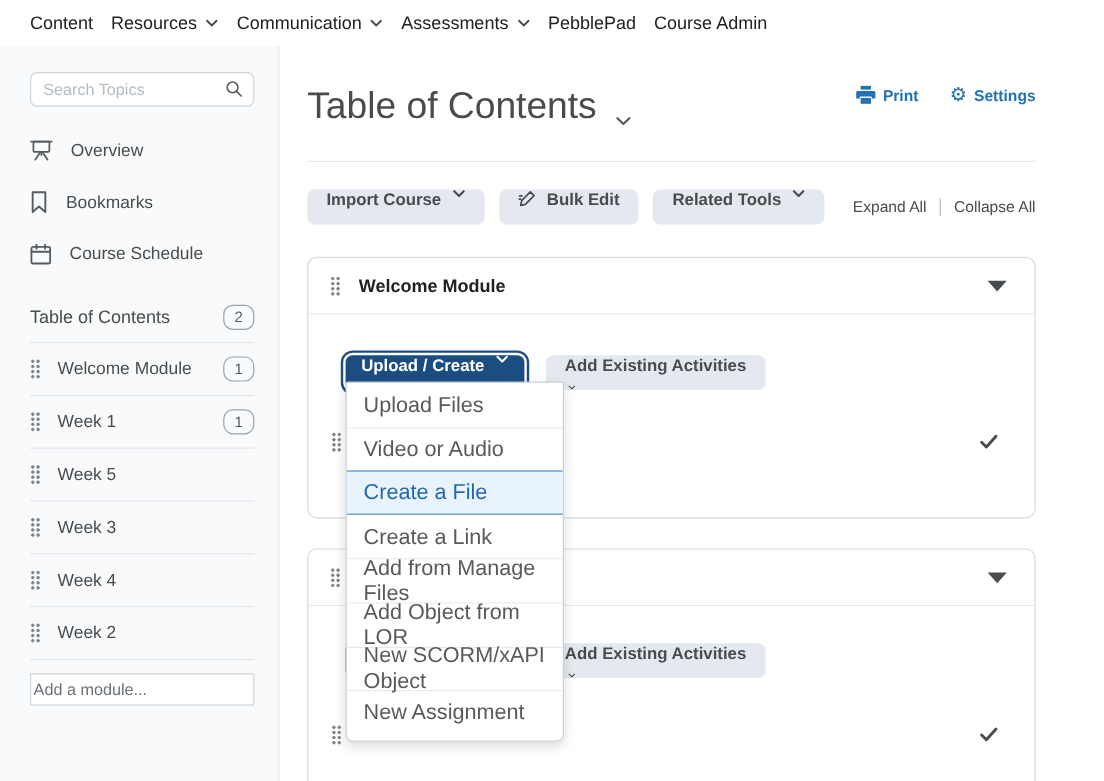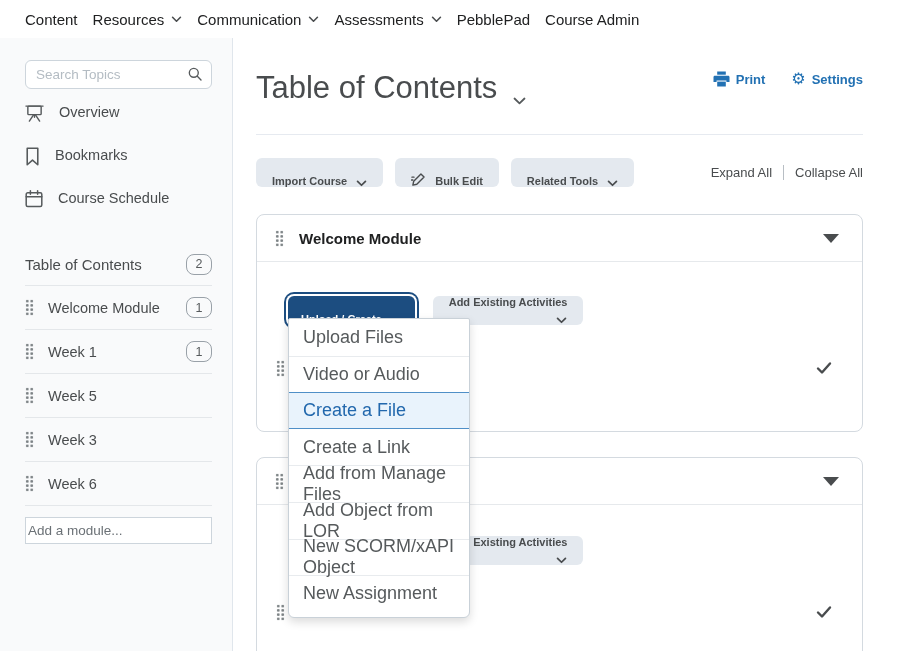--- a/index.html
+++ b/index.html
@@ -15,21 +15,21 @@
   .chev { display:inline-block; }
   
   .layout { display:flex; height:613px; }
   
   .sidebar { width:233px; flex:0 0 233px; background:#f9fafb; border-right:1px solid #e0e6ec; padding:22px 20px 0 25px; }
   .searchbox { position:relative; width:100%; height:29px; }
   .searchbox input { width:100%; height:29px; border:1px solid #cdd5dc; border-radius:6px; background:#fff; padding:0 30px 0 10px; font-size:13.5px; color:#494c4e; font-family:inherit; }
   .searchbox input::placeholder { color:#b4bcc3; }
   .searchbox .mag { position:absolute; right:9px; top:6px; cursor:pointer; }
   .side-links { margin-top:15px; }
-  .side-link { height:43px; display:flex; align-items:flex-start; gap:15px; font-size:14.5px; color:#494c4e; cursor:pointer; }
+  .side-link { height:43px; display:flex; align-items:center; gap:15px; font-size:14.5px; color:#494c4e; cursor:pointer; }
   .side-link svg { flex:0 0 auto; }
   .toc-row { margin-top:19px; height:24px; display:flex; align-items:center; justify-content:space-between; font-size:15px; color:#494c4e; cursor:pointer; }
   .badge { min-width:26px; height:21px; border:1px solid #99a1a8; border-radius:8px; font-size:12.5px; color:#565a5c; display:inline-flex; align-items:center; justify-content:center; padding:0 6px; background:transparent; }
   .side-modules { margin-top:9px; list-style:none; border-bottom:1px solid #e4e7ea; }
   .side-modules li { height:44px; display:flex; align-items:center; border-top:1px solid #e4e7ea; font-size:14.5px; color:#494c4e; }
   .side-modules li .dots { margin-right:14px; }
   .side-modules li .lbl { flex:1; }
   .dots { width:9px; height:17px; flex:0 0 9px;
     background-image:radial-gradient(circle, #7c8285 1.15px, transparent 1.45px);
     background-size:4.5px 4.25px; cursor:grab; }
@@ -39,21 +39,21 @@
   
   .main { flex:1; padding:24px 57px 0 23px; position:relative; background:#fff; }
   .title-row { display:flex; align-items:flex-start; }
   .page-title { font-size:31px; font-weight:400; color:#494c4e; line-height:38px; display:flex; align-items:center; }
   .title-chev { margin-left:16px; margin-top:14px; cursor:pointer; }
   .head-actions { margin-left:auto; margin-top:9px; display:flex; gap:26px; }
   .head-action { display:inline-flex; align-items:center; gap:6px; font-size:13px; font-weight:700; color:#2271b3; cursor:pointer; }
   .rule { border:none; border-top:1px solid #e6eaf0; margin-top:20px; }
   
   .toolbar { margin-top:23px; display:flex; align-items:center; }
-  .btn { height:29px; border:none; border-radius:6px; display:inline-flex; align-items:flex-end; gap:9px; font-family:inherit; font-size:11px; font-weight:700; cursor:pointer; }
+  .btn { height:29px; border:none; border-radius:6px; display:inline-flex; align-items:flex-start; gap:9px; font-family:inherit; font-size:14px; font-weight:700; cursor:pointer; }
   .btn-gray { background:#e4e9ef; color:#494c4e; padding:0 16px; }
   .btn-gray + .btn-gray { margin-left:12px; }
   .expand-links { margin-left:auto; display:flex; align-items:flex-start; gap:11px; font-size:13px; color:#494c4e; }
   .expand-links .sep { width:1px; height:15px; background:#b8bec4; }
   .expand-links span { cursor:pointer; }
   
   .card { border:1px solid #d4dae0; border-radius:8px; background:#fff; position:relative; }
   .card1 { margin-top:27px; height:218px; }
   .card2 { margin-top:25px; height:230px; }
   .card-header { height:47px; display:flex; align-items:center; gap:15px; padding:0 23px 0 18px; border-bottom:1px solid #e6e9ec; }
@@ -172,21 +172,25 @@
       <li>
         <span class="dots"></span>
         <span class="lbl">Week 5</span>
       </li>
       <li>
         <span class="dots"></span>
         <span class="lbl">Week 3</span>
       </li>
       <li>
         <span class="dots"></span>
-        <span class="lbl">Week 6</span>
+        <span class="lbl">Week 4</span>
+      </li>
+      <li>
+        <span class="dots"></span>
+        <span class="lbl">Week 2</span>
       </li>
     </ul>
 
     <div class="add-module">
       <input type="text" placeholder="Add a module..." style="">
     </div>
   </div>
 
   <div class="main">
 

